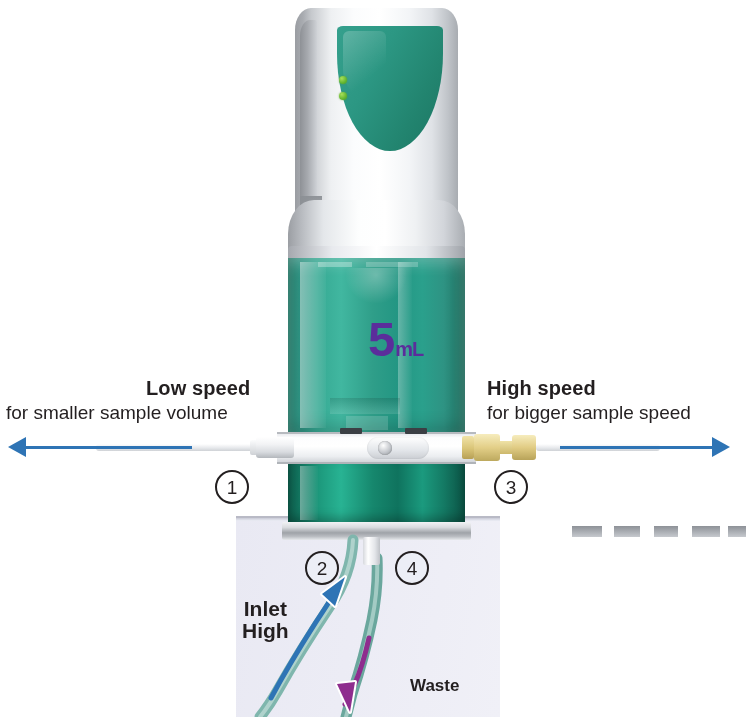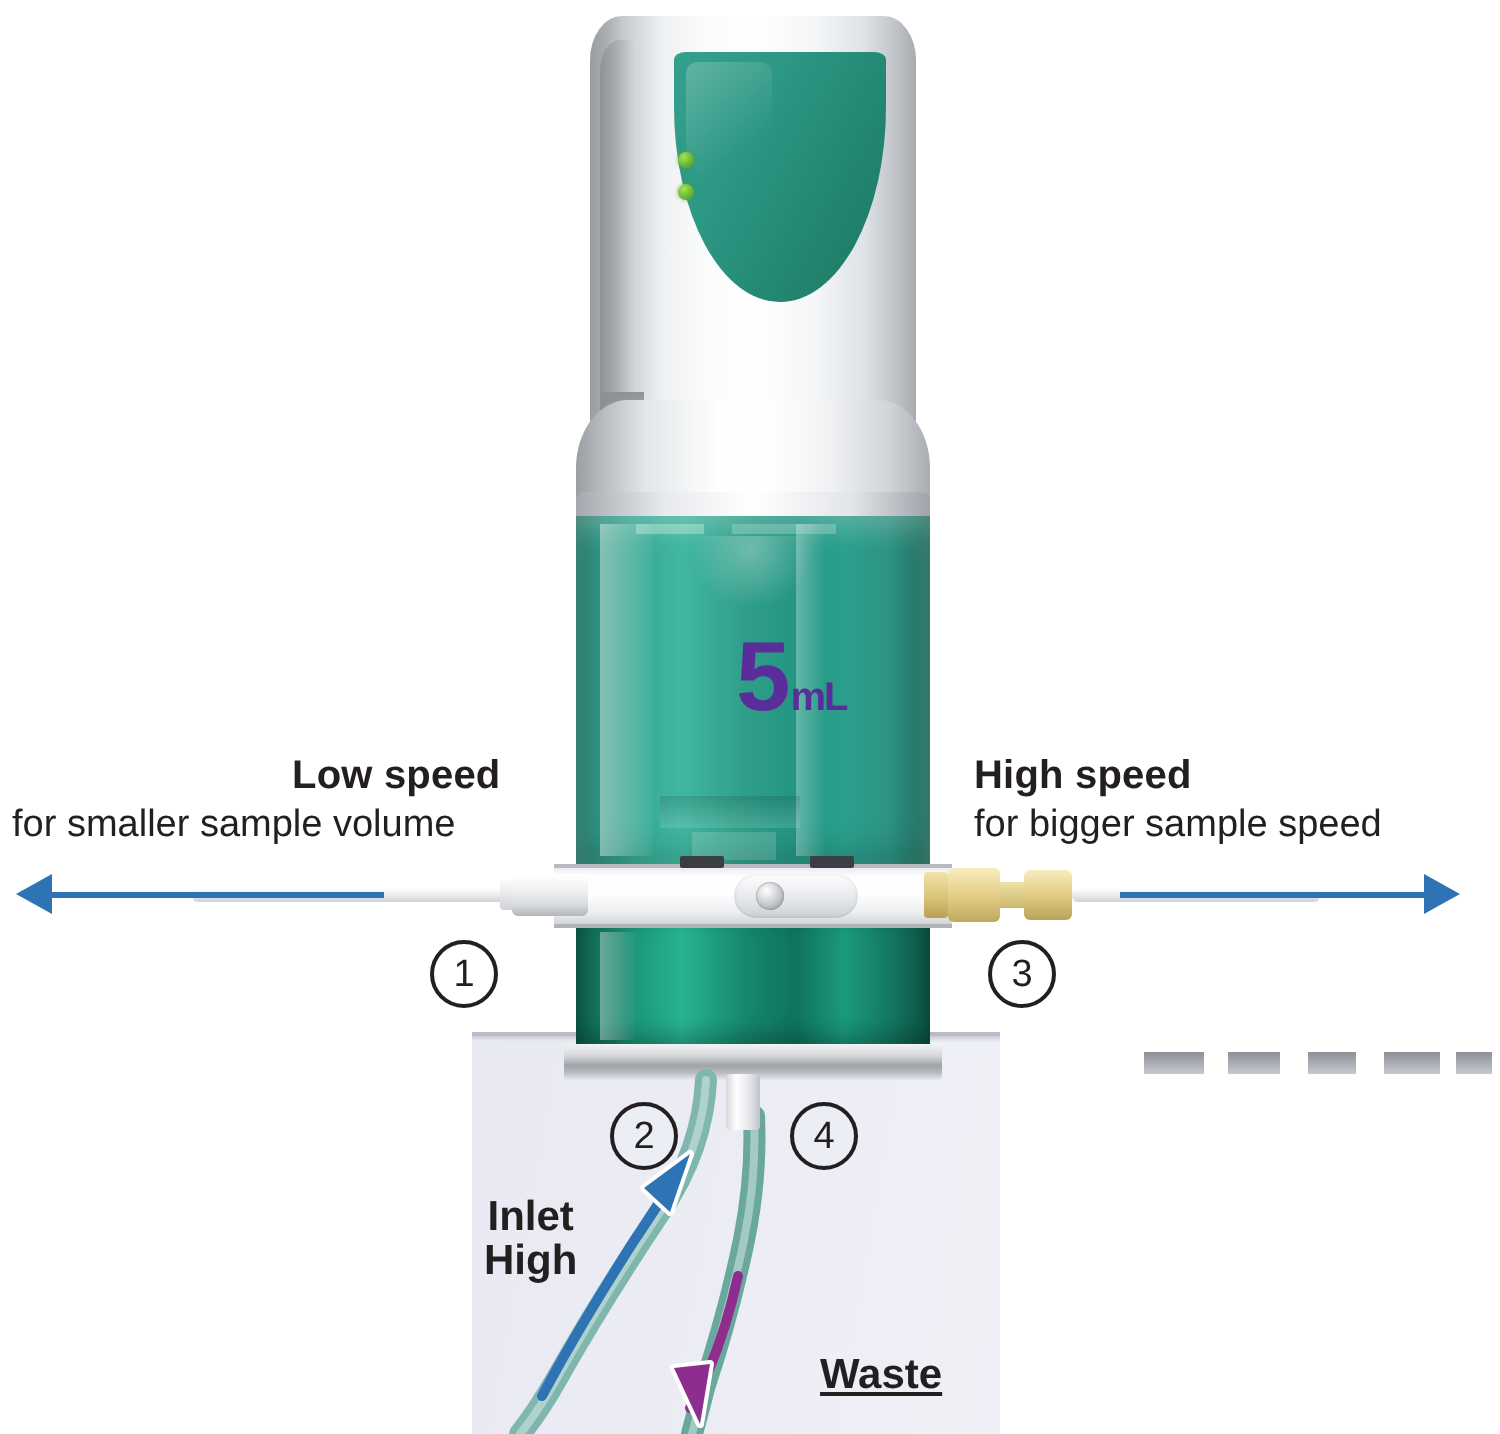--- a/index.html
+++ b/index.html
@@ -290,21 +290,21 @@
   }
 
   
   .lbl-sample {
     left: 242px; top: 598px;
     font-size: 21px; font-weight: 700; color: #231f20;
     text-align: center; line-height: 1.06; white-space: nowrap;
   }
   .lbl-waste {
     left: 410px; top: 676px;
-    font-size: 21px; font-weight: 700; color: #231f20; white-space: nowrap; text-decoration: underline;
+    font-size: 17px; font-weight: 700; color: #231f20; white-space: nowrap;
   }
 
   svg.overlay { position:absolute; left:0; top:0; width:750px; height:717px; pointer-events:none; }
 </style>
 </head>
 <body>
 
 <div id="stage">
 
   <div class="abs bottom-panel"></div>

